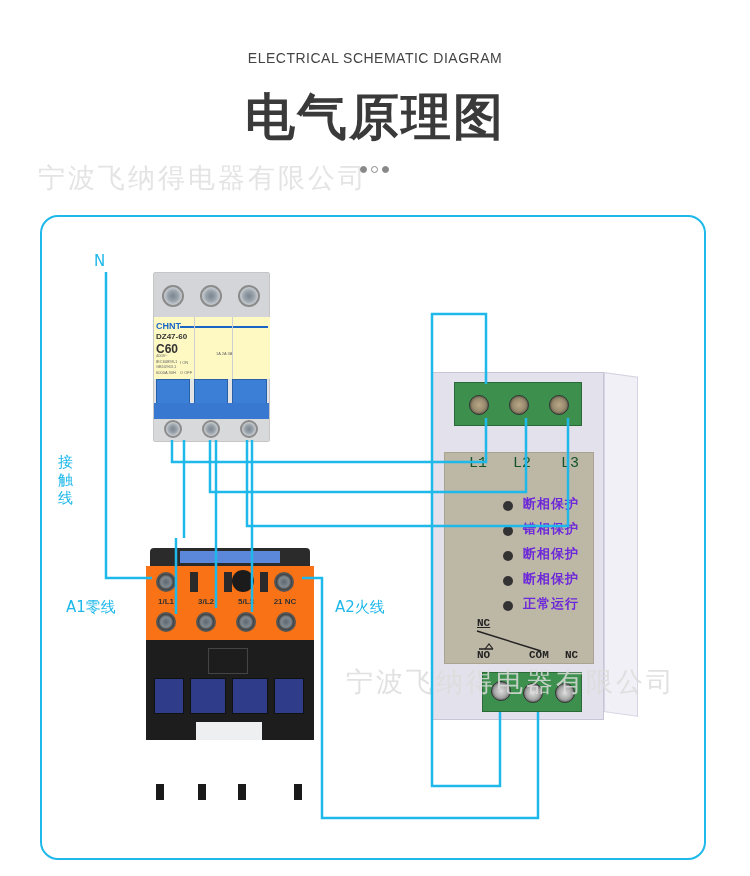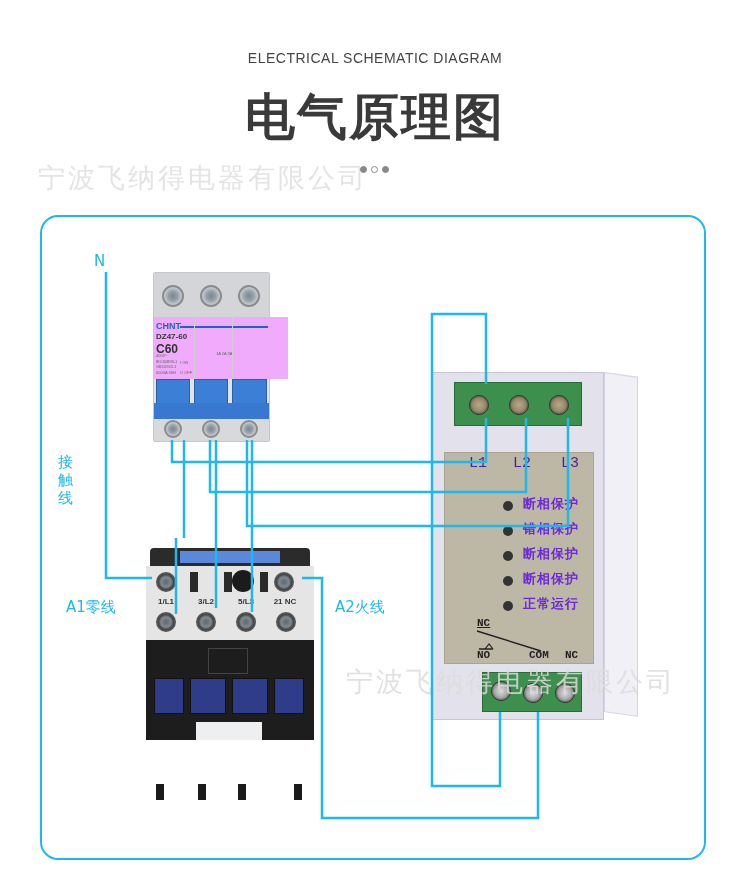--- a/index.html
+++ b/index.html
@@ -10,49 +10,49 @@
   .dots { left:360px; top:166px; display:flex; gap:4px; }
   .dot { width:7px; height:7px; border-radius:50%; border:1.5px solid #888; }
   .dot.filled { background:#888; }
   .wm { font-family:"DejaVu Sans", sans-serif; color:#e4e4e4; font-size:27px; letter-spacing:3px; white-space:nowrap; }
   .frame { left:40px; top:215px; width:666px; height:645px; border:2.5px solid #1fb8ea; border-radius:18px; }
   .lbl { color:#1fb8ea; font-family:"DejaVu Sans", sans-serif; font-size:15px; }
   
   .breaker { left:153px; top:272px; width:117px; height:170px; background:#e2e3e5; border:1px solid #c6c6c6; border-radius:2px; }
   .brk-top { left:0; top:0; width:115px; height:44px; background:#d4d5d8; }
   .screw { width:22px; height:22px; border-radius:50%; background:radial-gradient(circle,#7a8590 0%,#9aa3ab 40%,#c9ced2 70%,#8c8c8c 100%); border:2px solid #8b8b8b; }
-  .brk-label { left:0; top:44px; width:134px; height:62px; background:#f0abfc; }
+  .brk-label { left:0; top:44px; width:116px; height:62px; background:#fef9c3; }
   .brand { left:2px; top:4px; font-family:"Liberation Sans", sans-serif; font-weight:bold; font-size:9px; color:#1a66c7; }
   .brand-line { left:26px; top:9px; width:88px; height:2px; background:#1a66c7; }
   .model { left:2px; top:15px; font-family:"Liberation Sans", sans-serif; font-weight:bold; font-size:8px; color:#333; }
   .rating { left:2px; top:25px; font-family:"Liberation Sans", sans-serif; font-weight:bold; font-size:12px; color:#333; }
   .tiny { font-family:"Liberation Sans", sans-serif; font-size:4px; color:#666; }
   .brk-toggle { top:106px; height:42px; background:#3b7fd6; border:1px solid #2a5fa8; }
   .brk-bar { left:0; top:130px; width:115px; height:16px; background:#3878d0; }
   .brk-bottom { left:0; top:146px; width:115px; height:22px; background:#d8d9db; }
   
   .contactor { left:146px; top:548px; width:168px; height:252px; }
   .ct-top { left:4px; top:0; width:160px; height:20px; background:#2b2b2b; border-radius:4px 4px 0 0; }
   .ct-blue { left:30px; top:3px; width:100px; height:12px; background:#5c88dc; }
-  .ct-white1 { left:0; top:18px; width:168px; height:74px; background:#e5e5e5;text-decoration:underline; }
+  .ct-white1 { left:0; top:18px; width:168px; height:74px; background:#f97316;text-decoration:underline; }
   .ct-black { left:0; top:92px; width:168px; height:100px; background:#1d1d1d; }
   .ct-white2 { left:0; top:192px; width:168px; height:46px; background:#eeeff1; }
   .ct-lbl { font-family:"Liberation Sans", sans-serif; font-size:8px; font-weight:bold; color:#333; width:34px; text-align:center; }
   .bluepad { background:#2e3c8a; border:1px solid #111; }
   .feet { top:236px; width:8px; height:16px; background:#1a1a1a; }
   .cscrew { width:20px; height:20px; border-radius:50%; background:radial-gradient(circle,#5e6770 0%,#80898f 45%,#2a2a2a 75%,#dcdcdc 100%); border:2px solid #555; }
   
   .relay { left:432px; top:372px; width:172px; height:348px; }
   .relay-body { left:0; top:0; width:172px; height:348px; background:#e3e1ec; border:1px solid #c8c6d6; }
   .relay-side { left:172px; top:0; width:34px; height:340px; background:#f1f0f6; border:1px solid #d6d4e2; transform:skewY(8deg); transform-origin:top left; }
   .term-top { left:22px; top:10px; width:128px; height:44px; background:#3c8f4c; border:1px solid #2b6a37; }
   .term-bot { left:50px; top:300px; width:100px; height:40px; background:#3c8f4c; border:1px solid #2b6a37; }
   .tscrew { width:20px; height:20px; border-radius:50%; background:radial-gradient(circle,#b9a888 0%,#988a6e 50%,#4c4a3c 85%); border:1px solid #333; }
   .face { left:12px; top:80px; width:150px; height:212px; background:#bdb7a6; border:1px solid #aaa392; }
-  .lterm { font-family:"Liberation Mono", monospace; font-size:15px; color:#4c1d95; }
+  .lterm { font-family:"Liberation Mono", monospace; font-size:15px; color:#14532d; }
   .led { width:10px; height:10px; border-radius:50%; background:#333; }
   .ledtxt { font-family:"DejaVu Sans", sans-serif; font-weight:bold; font-size:13px; color:#6d28d9; letter-spacing:1px; }
   .relaytxt { font-family:"Liberation Mono", monospace; font-weight:bold; font-size:11px; color:#222; }
   svg.wires { position:absolute; left:0; top:0; pointer-events:none; }
 </style>
 </head>
 <body>
 
 <div class="abs subtitle">ELECTRICAL SCHEMATIC DIAGRAM</div>
 <div class="abs title">电气原理图</div>

